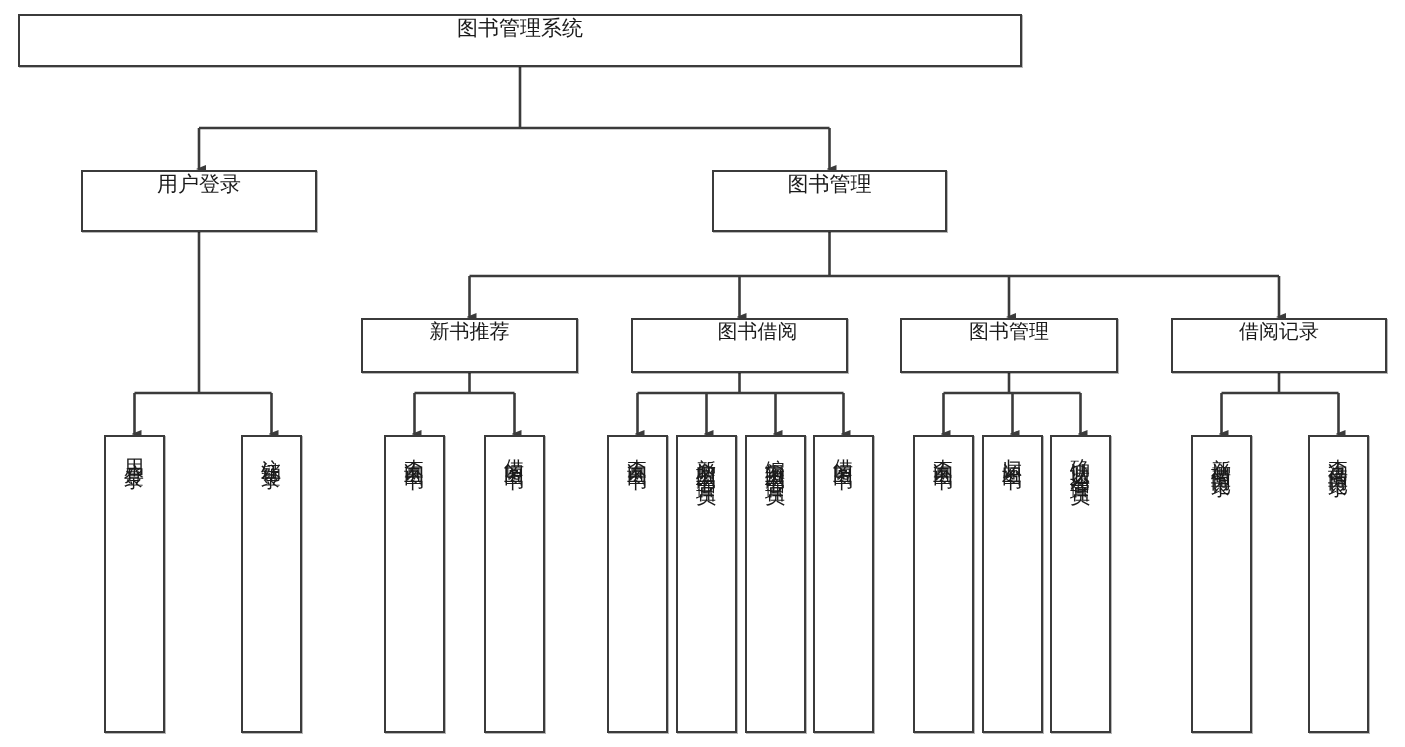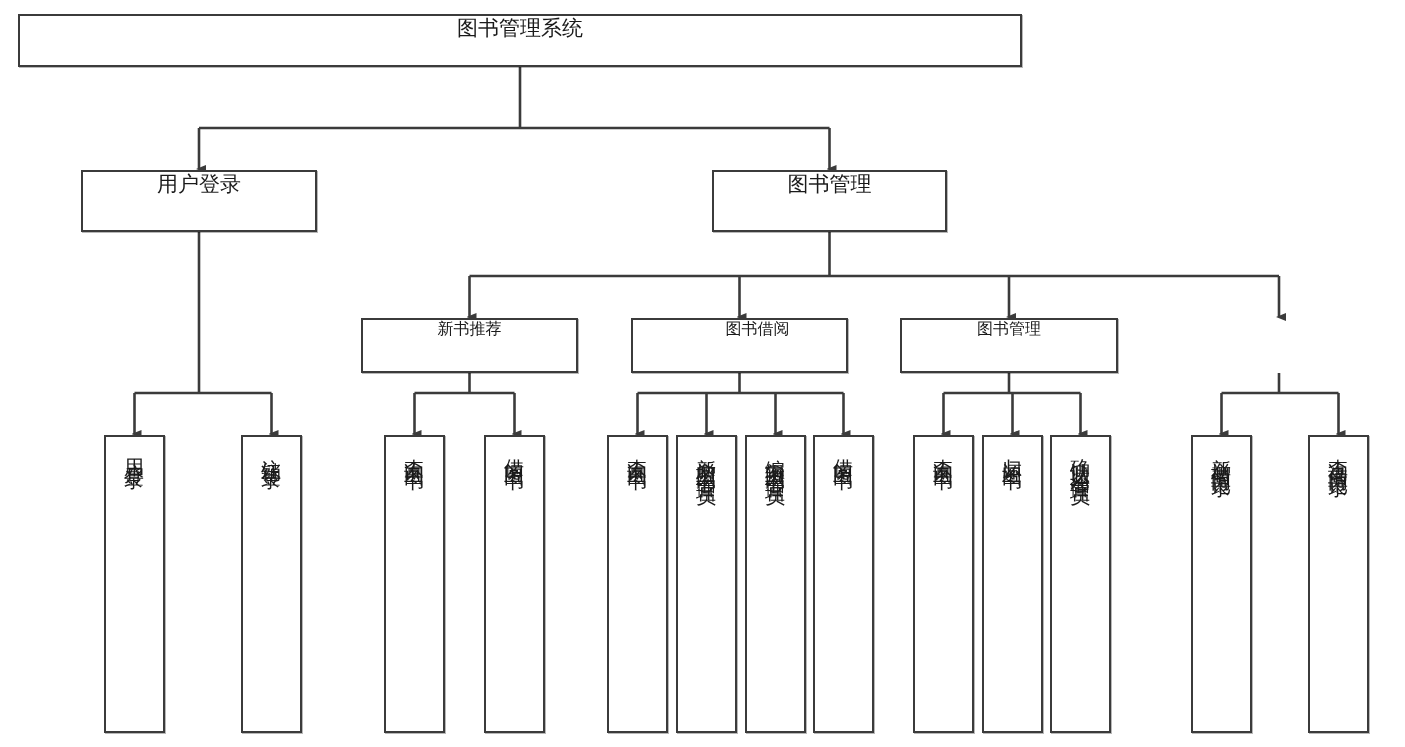--- a/index.html
+++ b/index.html
@@ -36,21 +36,21 @@
     color: #1a1a1a;
     box-shadow: 1px 1px 0 rgba(0,0,0,0.28);
   }
   .node .lbl {
     display: block;
     line-height: 1.15;
     white-space: nowrap;
   }
   .node.root .lbl { font-size: 21px; }
   .node.lvl2 .lbl { font-size: 21px; }
-  .node.lvl3 .lbl { font-size: 16px; }
+  .node.lvl3 .lbl { font-size: 20px; }
   .node.leaf {
     align-items: flex-start;
     justify-content: center;
     padding-top: 6px;
   }
   .node.leaf .lbl {
     font-size: 20px;
     writing-mode: vertical-rl;
     text-orientation: upright;
     letter-spacing: 4px;
@@ -128,20 +128,23 @@
 
   <div class="node lvl3" style="left: 361px; top: 318px; width: 217px; height: 55px;">
     <span class="lbl">新书推荐</span>
   </div>
   <div class="node lvl3" style="left: 631px; top: 318px; width: 217px; height: 55px; padding-left: 36px;">
     <span class="lbl">图书借阅</span>
   </div>
   <div class="node lvl3" style="left: 900px; top: 318px; width: 218px; height: 55px;">
     <span class="lbl">图书管理</span>
   </div>
+  <div class="node lvl3" style="left: 1171px; top: 318px; width: 216px; height: 55px;">
+    <span class="lbl">借阅记录</span>
+  </div>
 
   <div class="node leaf" style="left: 104px; top: 435px; width: 61px; height: 298px;">
     <span class="lbl">用户登录</span>
   </div>
   <div class="node leaf" style="left: 241px; top: 435px; width: 61px; height: 298px;">
     <span class="lbl">注销登录</span>
   </div>
   <div class="node leaf" style="left: 384px; top: 435px; width: 61px; height: 298px;">
     <span class="lbl">查询图书</span>
   </div>

